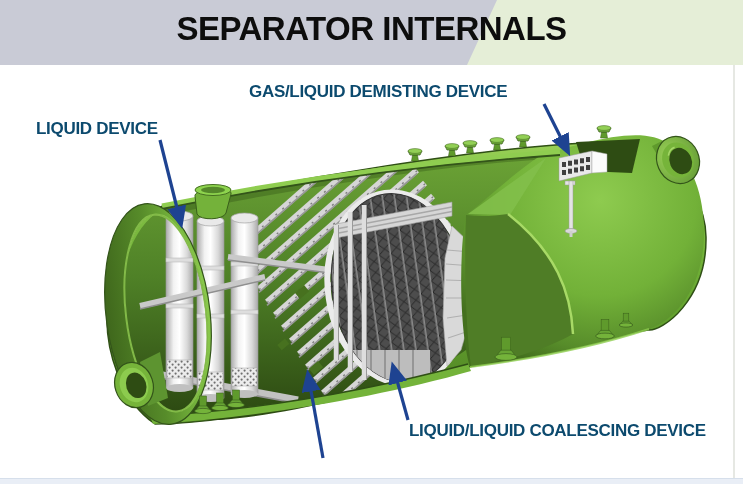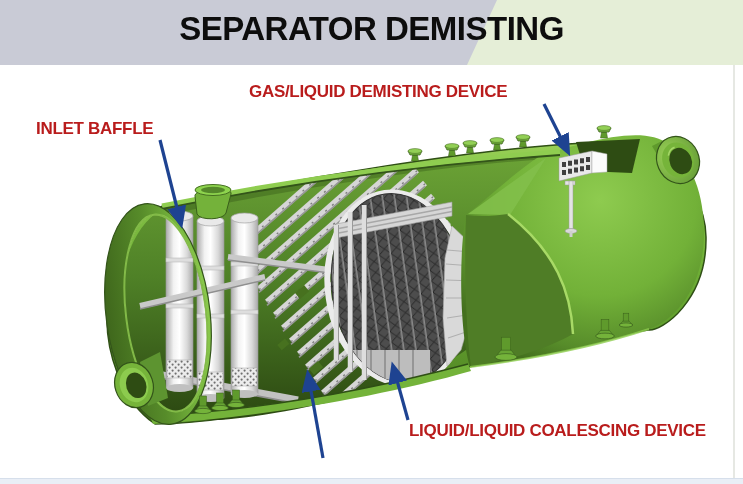--- a/index.html
+++ b/index.html
@@ -9,38 +9,38 @@
   }
   #header{position:absolute;left:0;top:0;width:743px;height:65px;background:#e5eed7;}
   #header .gray{position:absolute;left:0;top:0;width:743px;height:65px;background:#c9cbd6;
     clip-path:polygon(0 0,497px 0,467px 65px,0 65px);}
   #title{
     position:absolute;left:0;top:10px;width:743px;text-align:center;
     font-size:33px;font-weight:bold;letter-spacing:-0.5px;color:#0d0d0d;
   }
   .callout{
     position:absolute;font-size:17px;font-weight:bold;letter-spacing:-0.3px;
-    color:#b91c1c;white-space:nowrap;
+    color:#0c4a6e;white-space:nowrap;
   }
   #label-inlet{left:36px;top:119px;}
   #label-demisting{left:249px;top:82px;}
   #label-coalescing{left:409px;top:421px;}
   #label-distribution{left:322px;top:461px;}
   #vessel-svg{position:absolute;left:0;top:0;}
   #right-edge-line{position:absolute;left:733px;top:65px;width:2px;height:414px;background:#e6e8e3;}
   #bottom-strip{position:absolute;left:0;bottom:0;width:743px;height:5px;background:#e9eef6;border-top:1px solid #d6dfeb;}
 </style>
 </head>
 <body>
 
 <div id="slide">
 
   <div id="header">
     <div class="gray"></div>
-    <div id="title">SEPARATOR DEMISTING</div>
+    <div id="title">SEPARATOR INTERNALS</div>
   </div>
 
   <svg id="vessel-svg" width="743" height="484" viewBox="0 0 743 484">
     <defs>
       <linearGradient id="bodyGrad" gradientUnits="userSpaceOnUse" x1="0" y1="135" x2="0" y2="432">
         <stop offset="0" stop-color="#9ad158"></stop>
           <stop offset="0.38" stop-color="#74b43a"></stop>
         <stop offset="0.62" stop-color="#63a22e"></stop>
           <stop offset="1" stop-color="#47741f"></stop>
       </linearGradient>
@@ -323,19 +323,19 @@
     </g>
 
     <g stroke="#1e4391" stroke-width="3.2">
       <line x1="160" y1="140" x2="181" y2="224" marker-end="url(#ah)"></line>
       <line x1="544" y1="104" x2="568" y2="152" marker-end="url(#ah)"></line>
       <line x1="408" y1="420" x2="393" y2="366" marker-end="url(#ah)"></line>
       <line x1="323" y1="458" x2="308" y2="374" marker-end="url(#ah)"></line>
     </g>
   </svg>
 
-  <div class="callout" id="label-inlet">INLET BAFFLE</div>
+  <div class="callout" id="label-inlet">LIQUID DEVICE</div>
   <div class="callout" id="label-demisting">GAS/LIQUID DEMISTING DEVICE</div>
   <div class="callout" id="label-coalescing">LIQUID/LIQUID COALESCING DEVICE</div>
 
   <div id="right-edge-line"></div>
   <div id="bottom-strip"></div>
 </div>
 
 </body></html>

